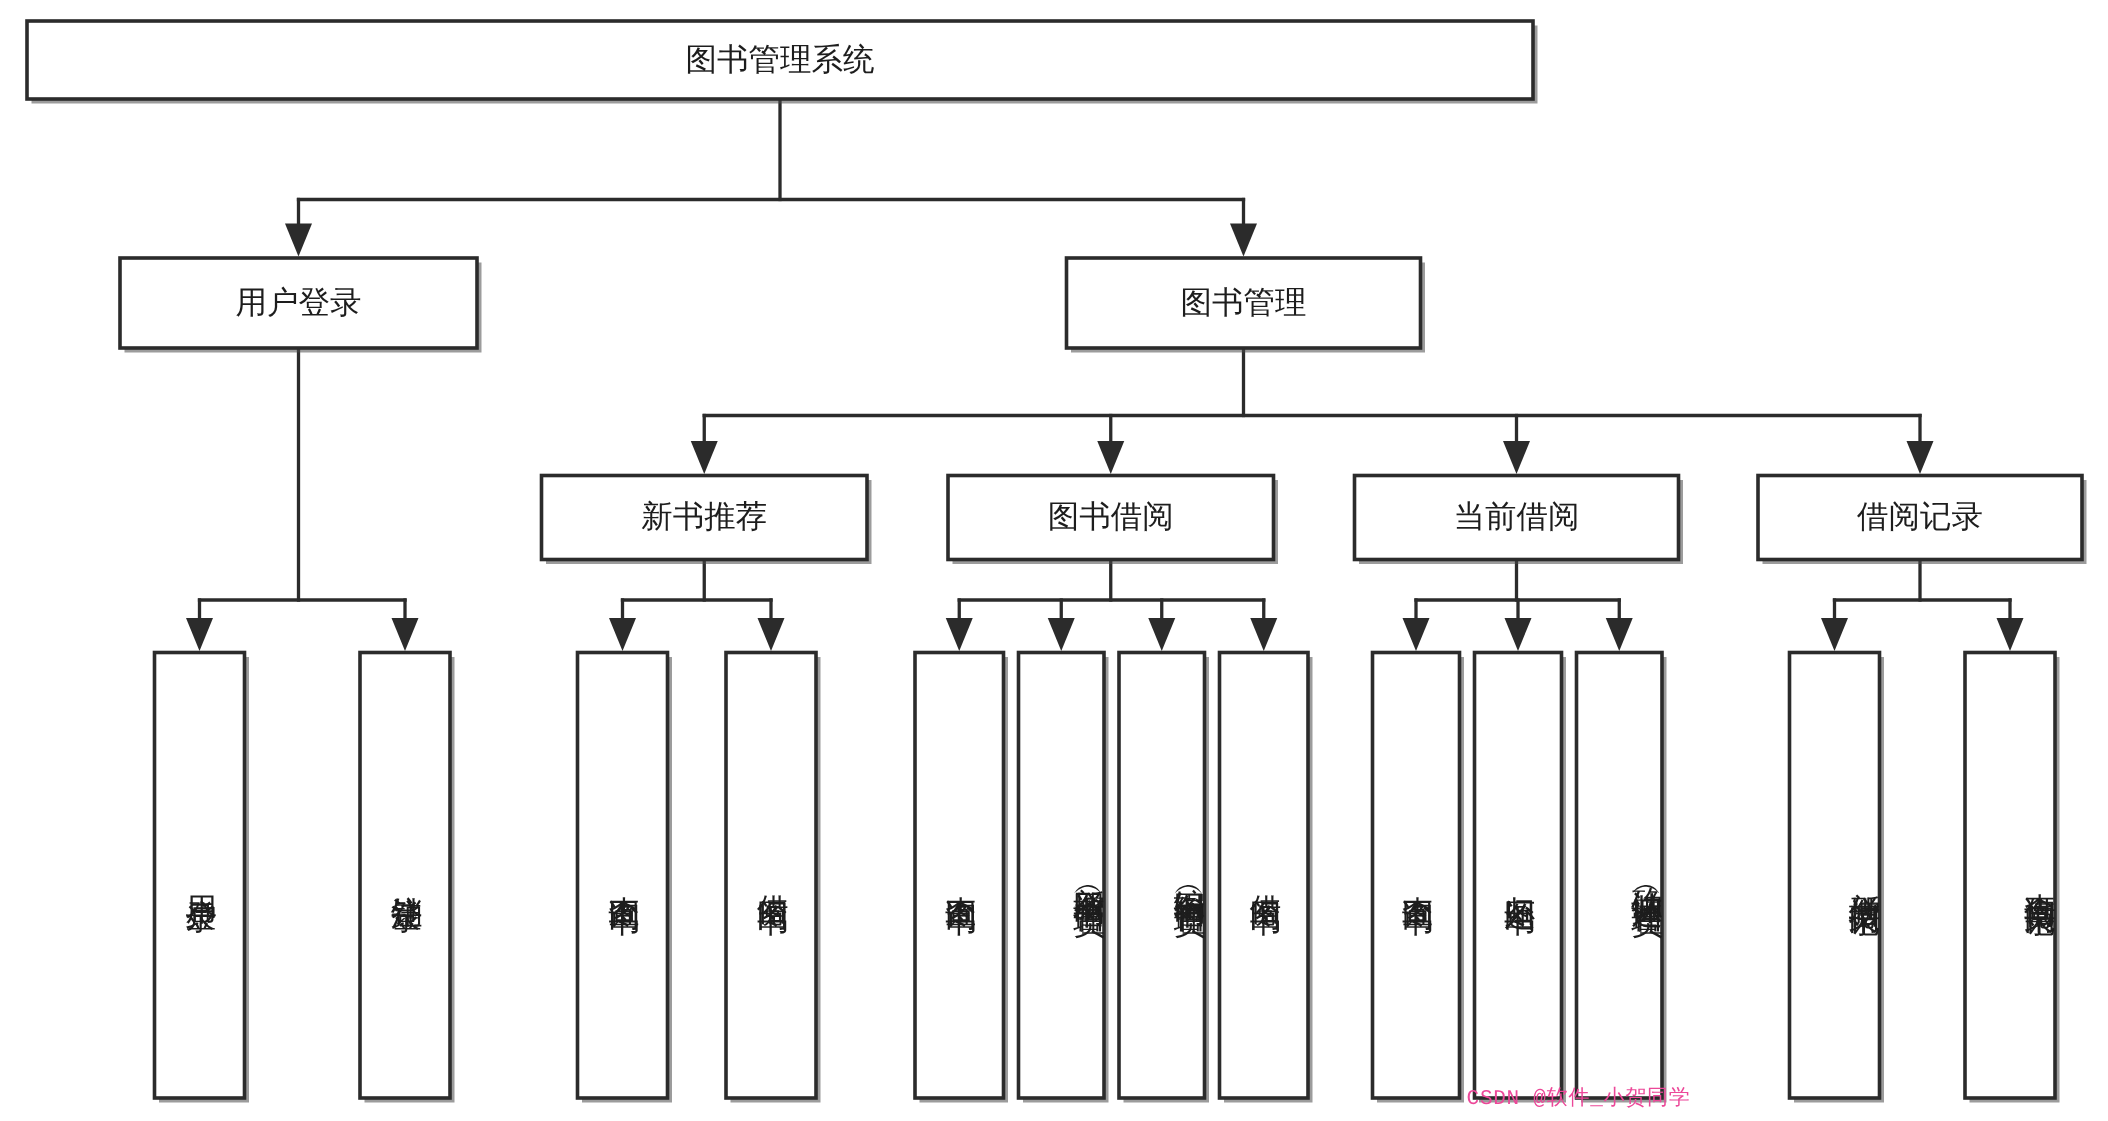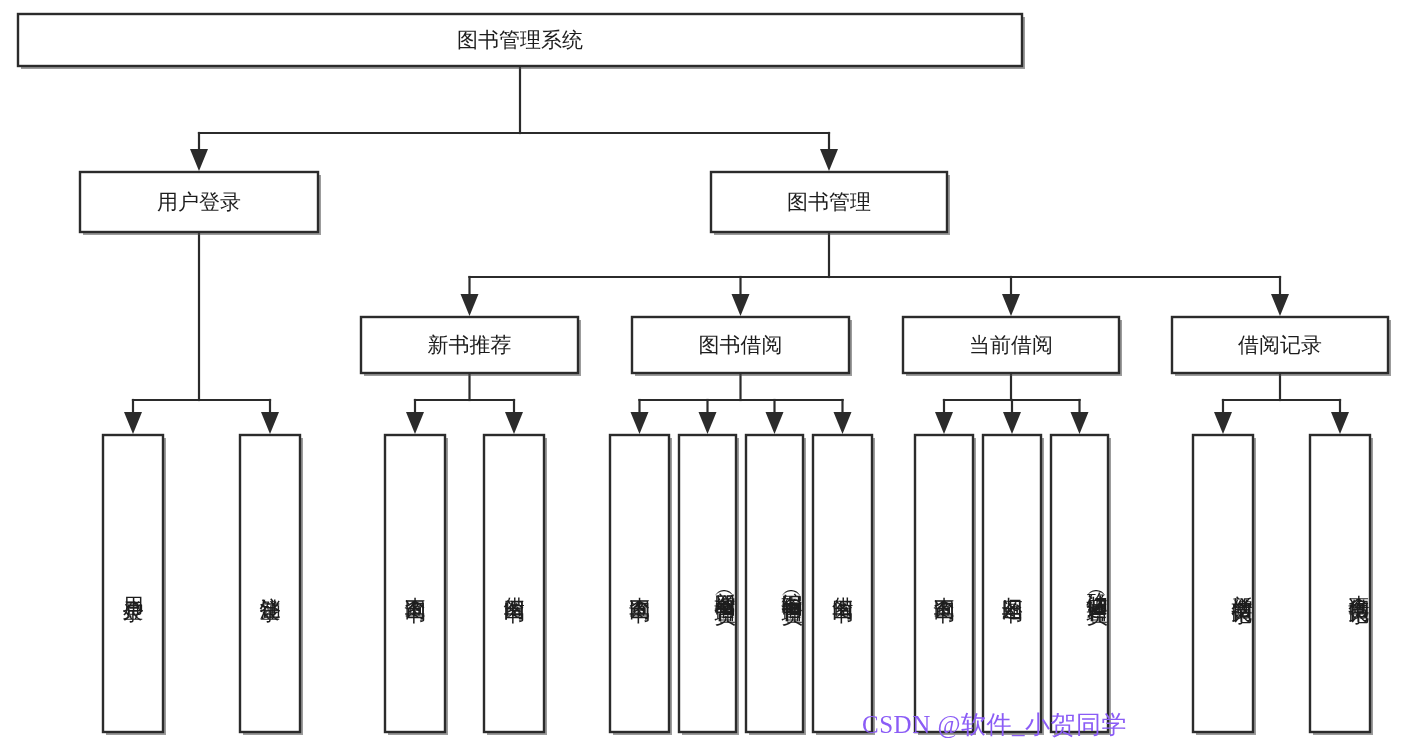--- a/index.html
+++ b/index.html
@@ -63,23 +63,23 @@
     color: #1d1d1d;
     letter-spacing: 2px;
     white-space: nowrap;
     text-align: center;
     pointer-events: none;
   }
   .watermark {
     position: absolute;
     right: 16px;
     bottom: 6px;
-    font-family: Liberation Serif, serif;
-    font-size: 25px;
-    color: #8b5cf6;
+    font-family: Liberation Mono, monospace;
+    font-size: 14px;
+    color: #ec4899;
     white-space: nowrap;
     letter-spacing: 0.5px;
   }
 </style>
 </head>
 <body>
 
 <div id="diagram-root">
   <svg class="diagram-canvas" id="diagram-svg" viewBox="0 0 1405 747" xmlns="http://www.w3.org/2000/svg">
     <g id="layer-connectors">

